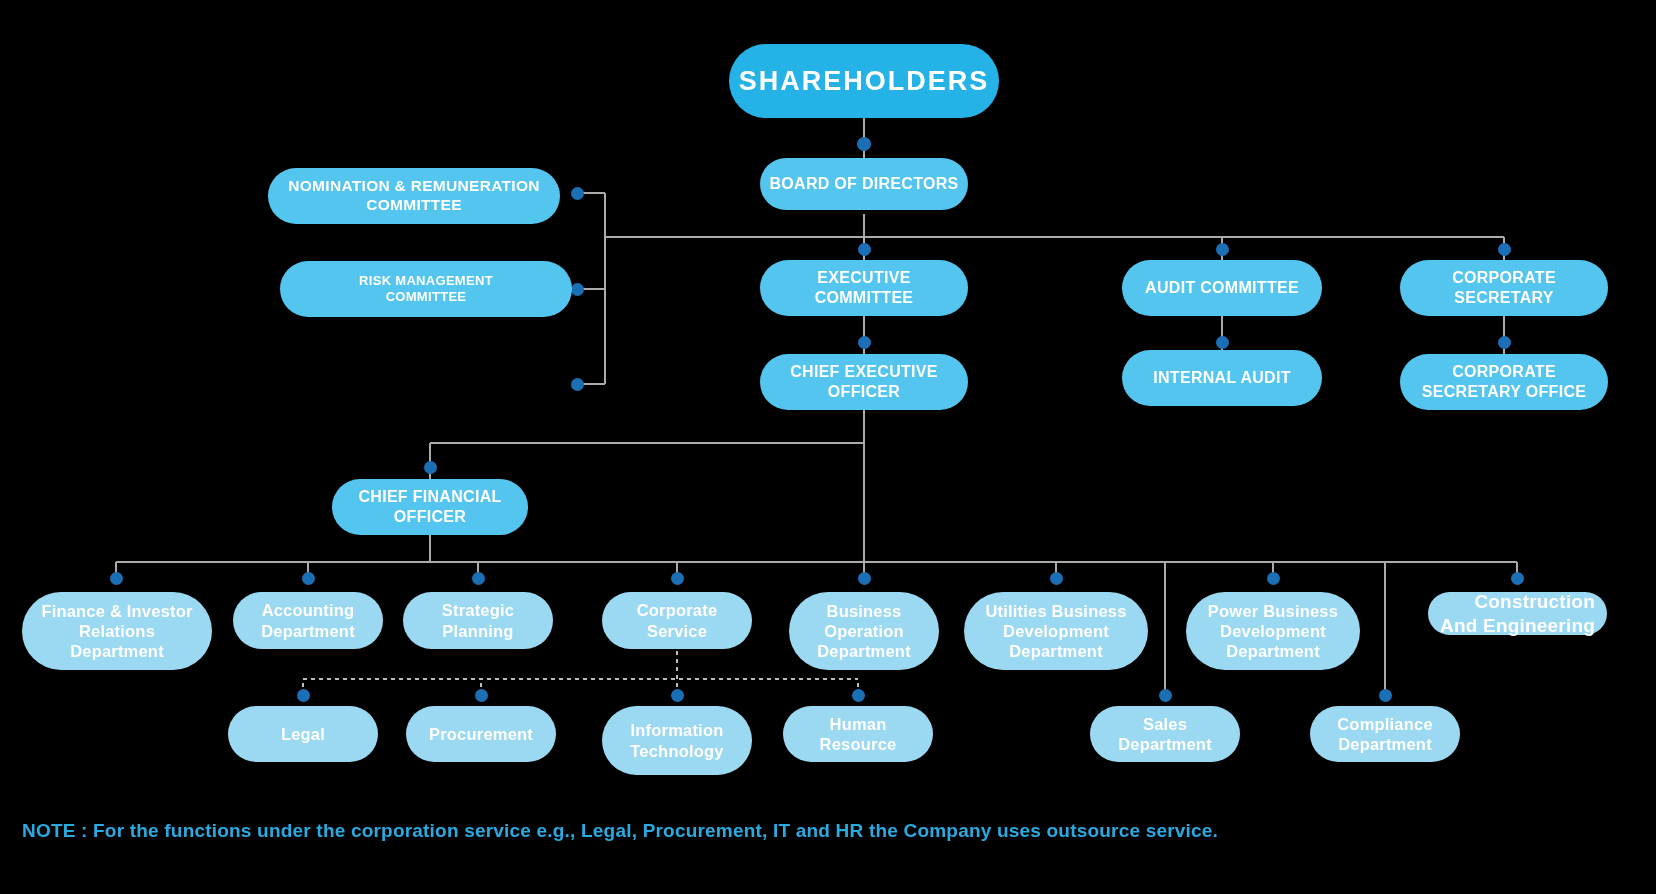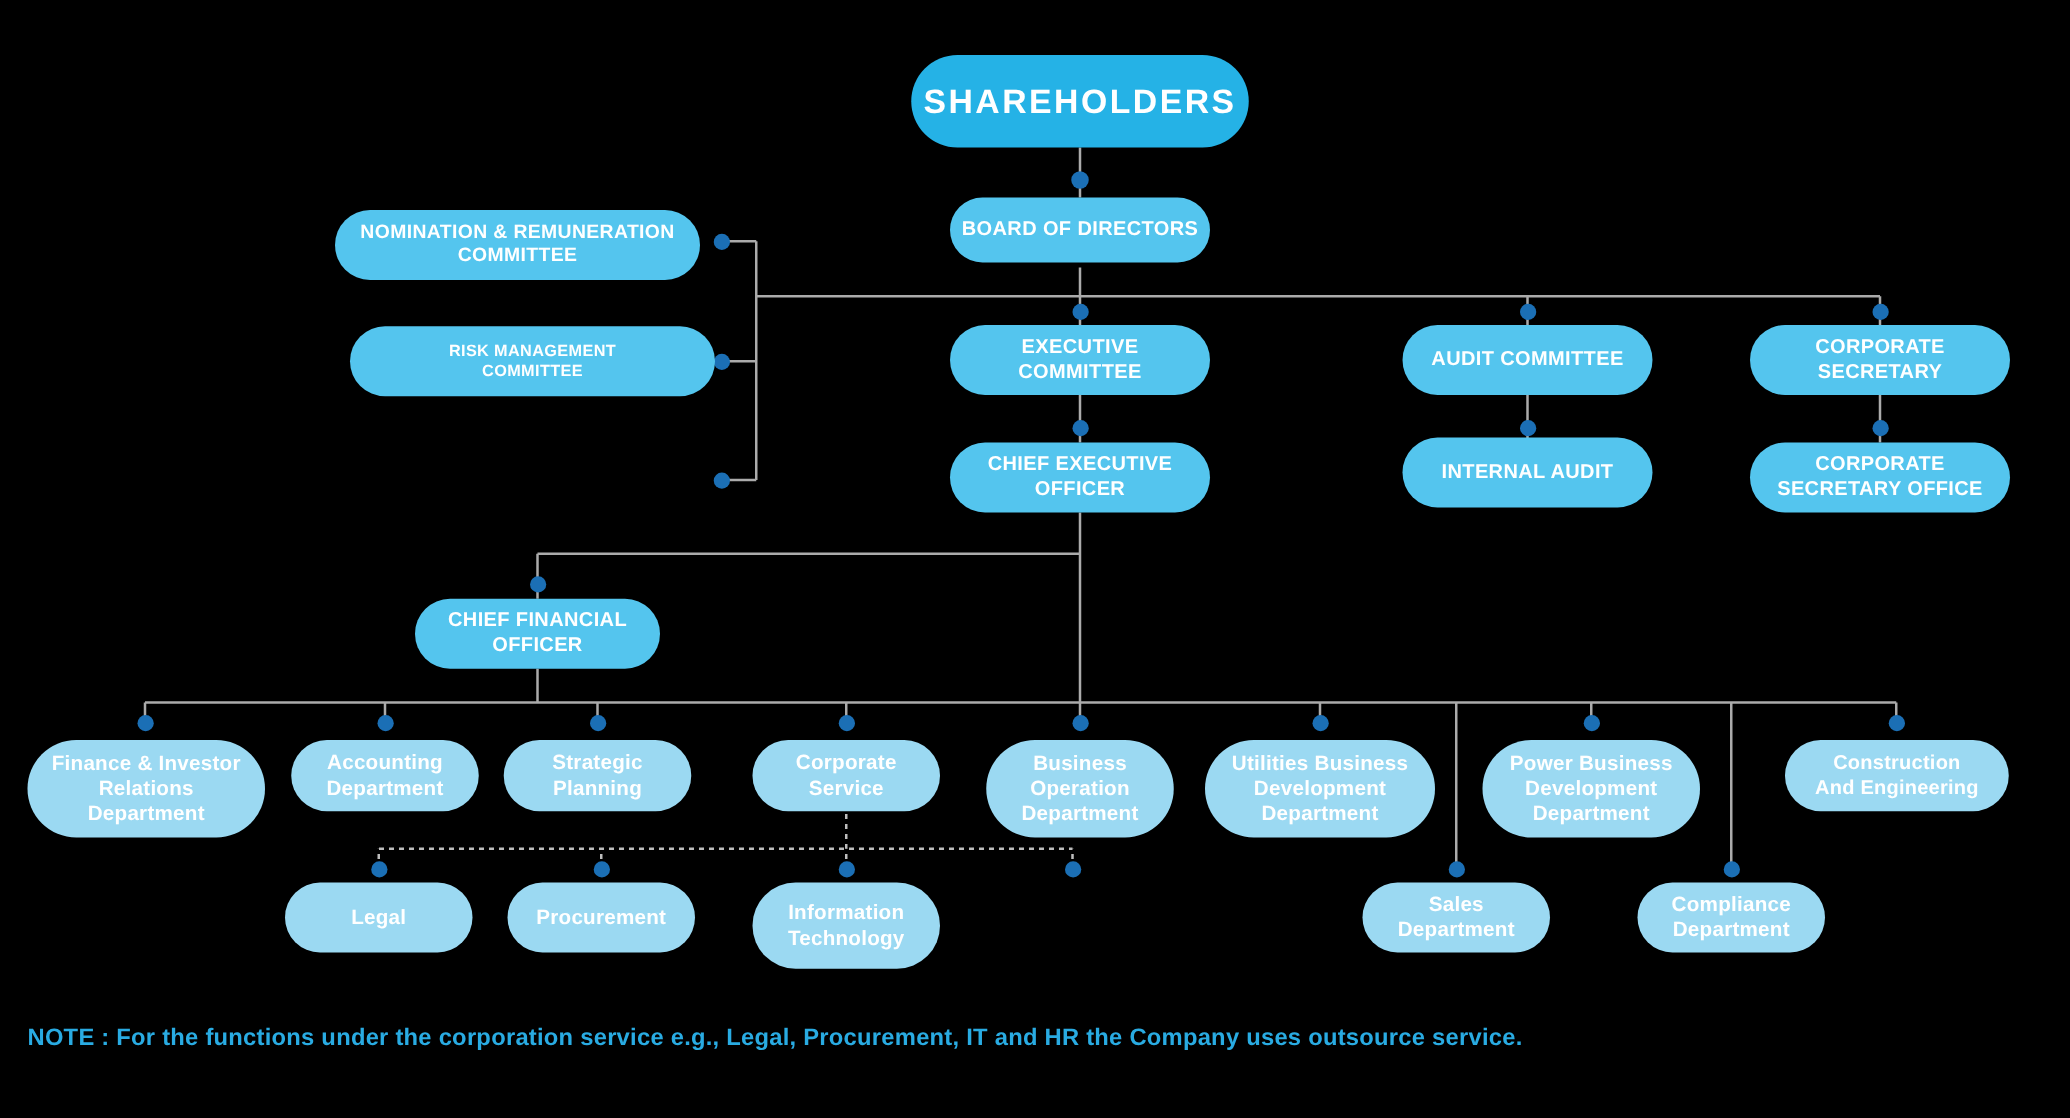--- a/index.html
+++ b/index.html
@@ -121,23 +121,25 @@
 Service</div>
     <div class="node tertiary" style="left: 789px; top: 592px; width: 150px; height: 78px; font-size: 16.5px;">Business
 Operation
 Department</div>
     <div class="node tertiary" style="left: 964px; top: 592px; width: 184px; height: 78px; font-size: 16.5px;">Utilities Business
 Development
 Department</div>
     <div class="node tertiary" style="left: 1186px; top: 592px; width: 174px; height: 78px; font-size: 16.5px;">Power Business
 Development
 Department</div>
-    <div class="node tertiary" style="left: 1428px; top: 592px; width: 179px; height: 57px; font-size: 16px;">Construction
+    <div class="node tertiary" style="left: 1428px; top: 592px; width: 179px; height: 43px; font-size: 19px; text-align: right;">Construction
 And Engineering</div>
     <div class="node tertiary" style="left: 228px; top: 706px; width: 150px; height: 56px; font-size: 16.5px;">Legal</div>
     <div class="node tertiary" style="left: 406px; top: 706px; width: 150px; height: 56px; font-size: 16.5px;">Procurement</div>
     <div class="node tertiary" style="left: 602px; top: 706px; width: 150px; height: 69px; font-size: 16.5px;">Information
 Technology</div>
+    <div class="node tertiary" style="left: 783px; top: 706px; width: 150px; height: 56px; font-size: 16.5px;">Human
+Resource</div>
     <div class="node tertiary" style="left: 1090px; top: 706px; width: 150px; height: 56px; font-size: 16.5px;">Sales
 Department</div>
     <div class="node tertiary" style="left: 1310px; top: 706px; width: 150px; height: 56px; font-size: 16.5px;">Compliance
 Department</div>
   </div>
 
 </body></html>

